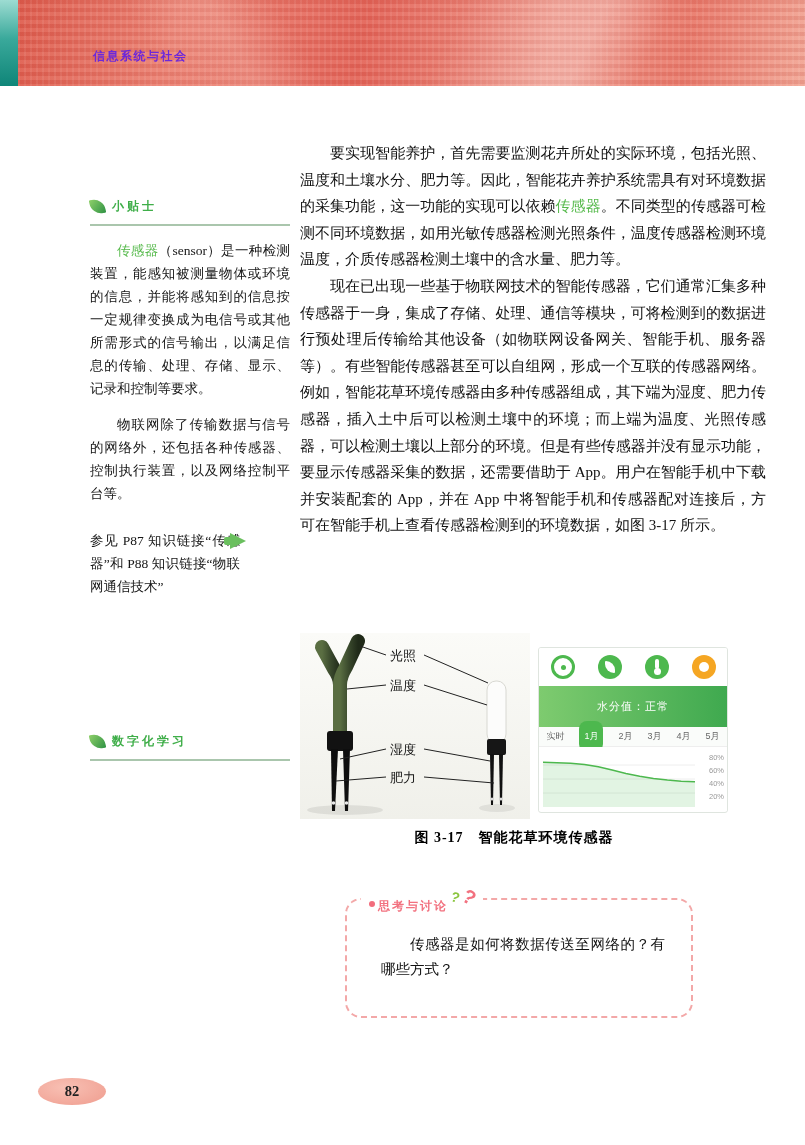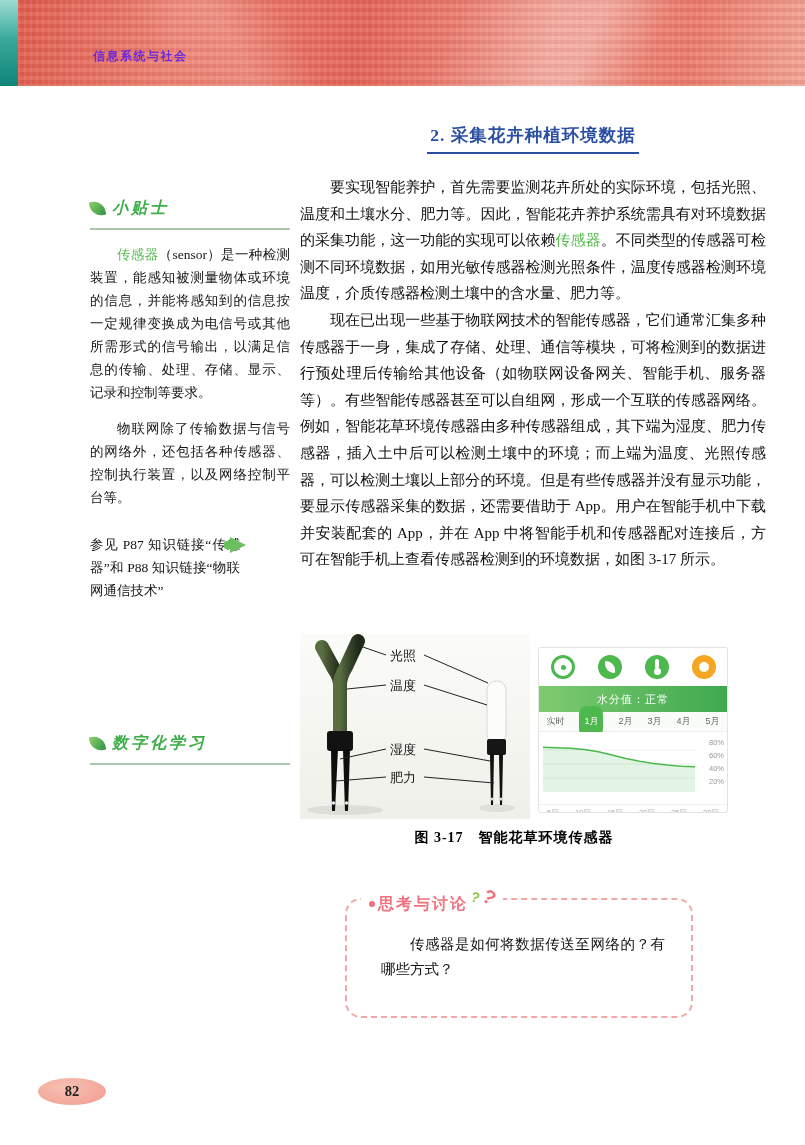--- a/index.html
+++ b/index.html
@@ -26,22 +26,22 @@
     color:#6d28d9; letter-spacing:1.5px; }
 
   
   .side-sec { position:absolute; left:90px; width:200px; }
   .sec-tips { top:198px; }
   .sec-digital { top:733px; }
   .side-head { display:flex; align-items:center; gap:7px; padding-bottom:9px; border-bottom:2px solid #aac6ad; }
   .leaf-icon { width:15px; height:15px; flex:0 0 15px;
     background:linear-gradient(135deg,#8fd06a,#2f9244);
     border-radius:1px 12px 1px 12px; transform:rotate(-10deg); }
-  .side-title { font-family:"Liberation Sans","DejaVu Sans",sans-serif; font-size:16px; font-weight:bold;
-    color:#3fae49; letter-spacing:3px;font-style:italic; }
+  .side-title { font-family:"Liberation Sans","DejaVu Sans",sans-serif; font-size:12px; font-weight:bold;
+    color:#3fae49; letter-spacing:3px; }
   .side-text { margin-top:13px; font-size:13.5px; line-height:23px; text-align:justify; color:#151515; }
   .indent2 { text-indent:2em; }
   .green-term { color:#55b94a; }
   .ref-wrap { position:relative; margin-top:24px; }
   .ref-text { width:150px; margin-top:0; }
   .arrow-icon { position:absolute; left:140px; top:4px; width:0; height:0;
     border-top:8px solid transparent; border-bottom:8px solid transparent; border-left:16px solid #6abf5e; }
   .arrow-icon::before { content:""; position:absolute; left:-22px; top:-4px; width:8px; height:8px;
     background:#6abf5e; border-radius:2px 0 0 2px; }
 
@@ -71,41 +71,41 @@
   .ic-leaf::after { content:""; position:absolute; left:7px; top:6px; width:10px; height:12px;
     background:#fff; border-radius:1px 9px 1px 9px; }
   .ic-thermo { background:#4db84e; }
   .ic-thermo::after { content:""; position:absolute; left:10px; top:4px; width:4px; height:10px;
     background:#fff; border-radius:2px; }
   .ic-thermo::before { content:""; position:absolute; left:9px; top:13px; width:7px; height:7px;
     background:#fff; border-radius:50%; }
   .ic-sun { background:#f5a623; }
   .ic-sun::after { content:""; position:absolute; left:7px; top:7px; width:10px; height:10px;
     background:#fff; border-radius:50%; }
-  .app-banner { height:26px; background:linear-gradient(90deg,#7ecb6f,#3fa94f); color:#fff;
+  .app-banner { height:41px; background:linear-gradient(90deg,#7ecb6f,#3fa94f); color:#fff;
     font-size:11px; display:flex; align-items:center; justify-content:center; letter-spacing:1px; }
   .app-tabs { height:20px; display:flex; align-items:center; justify-content:space-around;
     font-size:9px; color:#666; background:#fafcfa; border-bottom:1px solid #eee; }
   .app-tab.active { background:#4db84e; color:#fff; padding:9px 5px; border-radius:8px; }
   .app-chart { position:relative; height:64px; background:#fff; }
   .app-chart svg { position:absolute; left:4px; top:4px; }
   .y-lab { position:absolute; right:3px; font-size:7.5px; color:#999; }
   .y0 { top:6px; } .y1 { top:19px;padding-left:32px; } .y2 { top:32px; } .y3 { top:45px; }
   .app-xlabels { height:17px; display:flex; justify-content:space-around; align-items:center;
     font-size:7.5px; color:#aaa; border-top:1px solid #f0f0f0;margin-top:8px; }
   .fig-caption { margin-top:10px; text-align:center; font-size:14px; font-weight:bold;
     color:#000; letter-spacing:1px; }
 
   
   .discussion { position:absolute; left:345px; top:898px; width:348px; height:120px;
     border:2px dashed #f3a8a8; border-radius:16px; background:#fff; }
   .disc-head { position:absolute; top:-14px; left:14px; background:#fff; padding:0 8px;
     display:flex; align-items:flex-end; gap:3px; }
   .disc-dot { width:6px; height:6px; background:#f26d7d; border-radius:50%; margin-bottom:8px; }
-  .disc-title { font-family:"Liberation Sans","DejaVu Sans",sans-serif; font-size:16px;
+  .disc-title { font-family:"Liberation Sans","DejaVu Sans",sans-serif; font-size:12px;
     font-weight:bold; color:#f2717f; letter-spacing:2px;text-align:center; }
   .qm { font-family:"Liberation Sans","DejaVu Sans",sans-serif; font-weight:bold; display:inline-block; }
   .qm1 { color:#8bc53f; font-size:14px; transform:rotate(18deg); margin-bottom:10px; }
   .qm2 { color:#f2717f; font-size:20px; transform:rotate(30deg); margin-bottom:6px; }
   .disc-q { padding:32px 26px 0 34px; font-size:14.5px; line-height:25px; text-indent:2em;
     color:#111; text-align:justify; }
 
   
   .page-num { position:absolute; left:38px; top:1078px; width:68px; height:27px;
     background:radial-gradient(ellipse at 40% 35%, #f8c0b4, #ef9c8e); border-radius:50%;
@@ -135,21 +135,20 @@
   </section>
 
   <section class="side-sec sec-digital">
     <div class="side-head">
       <span class="leaf-icon"></span>
       <span class="side-title">数字化学习</span>
     </div>
   </section>
 
   <main class="main-col">
-    <h2 class="main-heading"><span>2. 采集花卉种植环境数据</span></h2>
     <p class="body-para"><span>要实现智能养护，首先需要监测花卉所处的实际环境，包括光照、温度和土壤水分、肥力等。因此，智能花卉养护系统需具有对环境数据的采集功能，这一功能的实现可以依赖</span><span class="green-term">传感器</span><span>。不同类型的传感器可检测不同环境数据，如用光敏传感器检测光照条件，温度传感器检测环境温度，介质传感器检测土壤中的含水量、肥力等。</span></p>
     <p class="body-para">现在已出现一些基于物联网技术的智能传感器，它们通常汇集多种传感器于一身，集成了存储、处理、通信等模块，可将检测到的数据进行预处理后传输给其他设备（如物联网设备网关、智能手机、服务器等）。有些智能传感器甚至可以自组网，形成一个互联的传感器网络。例如，智能花草环境传感器由多种传感器组成，其下端为湿度、肥力传感器，插入土中后可以检测土壤中的环境；而上端为温度、光照传感器，可以检测土壤以上部分的环境。但是有些传感器并没有显示功能，要显示传感器采集的数据，还需要借助于 App。用户在智能手机中下载并安装配套的 App，并在 App 中将智能手机和传感器配对连接后，方可在智能手机上查看传感器检测到的环境数据，如图 3-17 所示。</p>
   </main>
 
   <figure class="figure">
     <div class="fig-row">
       <div class="illus">
         <svg viewBox="0 0 230 186" width="230" height="186">
           <defs>
             <linearGradient id="gdev" x1="0" y1="0" x2="1" y2="0">

